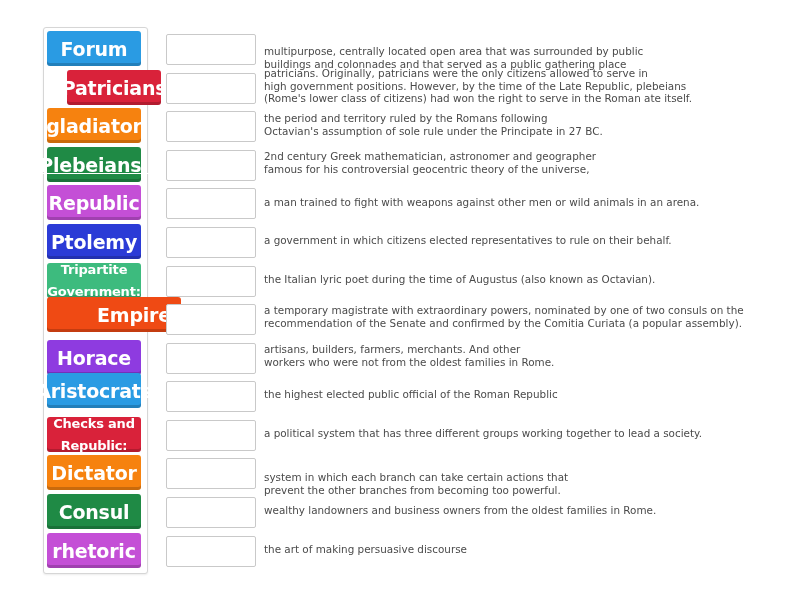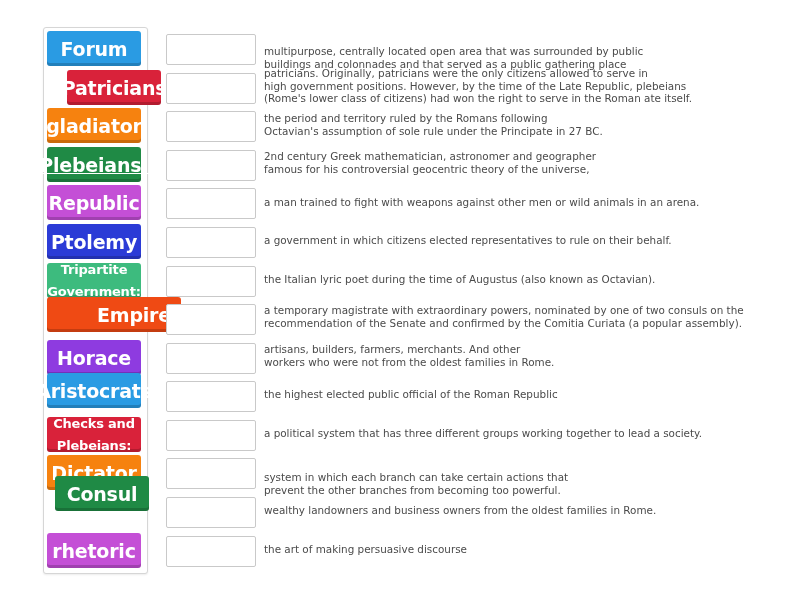--- a/index.html
+++ b/index.html
@@ -40,23 +40,23 @@
 <div class="tile" style="top: 31px; background: linear-gradient(rgb(42, 155, 227), rgb(42, 155, 227));">Forum</div>
 <div class="tile" style="top: 70px; background: linear-gradient(rgb(217, 34, 58), rgb(217, 34, 58)); margin-left: 20px;">Patricians</div>
 <div class="tile" style="top: 108px; background: linear-gradient(rgb(246, 130, 15), rgb(246, 130, 15));">gladiator</div>
 <div class="tile" style="top: 147px; background: linear-gradient(rgb(31, 138, 69), rgb(31, 138, 69)); text-decoration: underline;">Plebeians:</div>
 <div class="tile" style="top: 185px; background: linear-gradient(rgb(196, 79, 214), rgb(196, 79, 214));">Republic</div>
 <div class="tile" style="top: 224px; background: linear-gradient(rgb(43, 59, 214), rgb(43, 59, 214));">Ptolemy</div>
 <div class="tile small" style="top: 263px; background: linear-gradient(rgb(61, 187, 126), rgb(61, 187, 126));">Tripartite Government:</div>
 <div class="tile" style="top: 297px; background: linear-gradient(rgb(239, 74, 20), rgb(239, 74, 20)); padding-left: 40px;">Empire</div>
 <div class="tile" style="top: 340px; background: linear-gradient(rgb(142, 59, 224), rgb(142, 59, 224));">Horace</div>
 <div class="tile" style="top: 357px; background: linear-gradient(rgb(42, 155, 227), rgb(42, 155, 227)); margin-top: 16px;">Aristocrats</div>
-<div class="tile small" style="top: 417px; background: linear-gradient(rgb(217, 34, 58), rgb(217, 34, 58));">Checks and Plebeians:</div>
+<div class="tile small" style="top: 417px; background: linear-gradient(rgb(217, 34, 58), rgb(217, 34, 58));">Checks and Republic:</div>
 <div class="tile" style="top: 455px; background: linear-gradient(rgb(246, 130, 15), rgb(246, 130, 15));">Dictator</div>
-<div class="tile" style="top: 476px; background: linear-gradient(rgb(31, 138, 69), rgb(31, 138, 69)); margin-left: 8px;">Consul</div>
+<div class="tile" style="top: 494px; background: linear-gradient(rgb(31, 138, 69), rgb(31, 138, 69));">Consul</div>
 <div class="tile" style="top: 533px; background: linear-gradient(rgb(196, 79, 214), rgb(196, 79, 214));">rhetoric</div>
 
 <div class="drop" style="top:34px"></div>
 <div class="drop" style="top:73px"></div>
 <div class="drop" style="top:111px"></div>
 <div class="drop" style="top:150px"></div>
 <div class="drop" style="top:188px"></div>
 <div class="drop" style="top:227px"></div>
 <div class="drop" style="top:266px"></div>
 <div class="drop" style="top:304px"></div>

